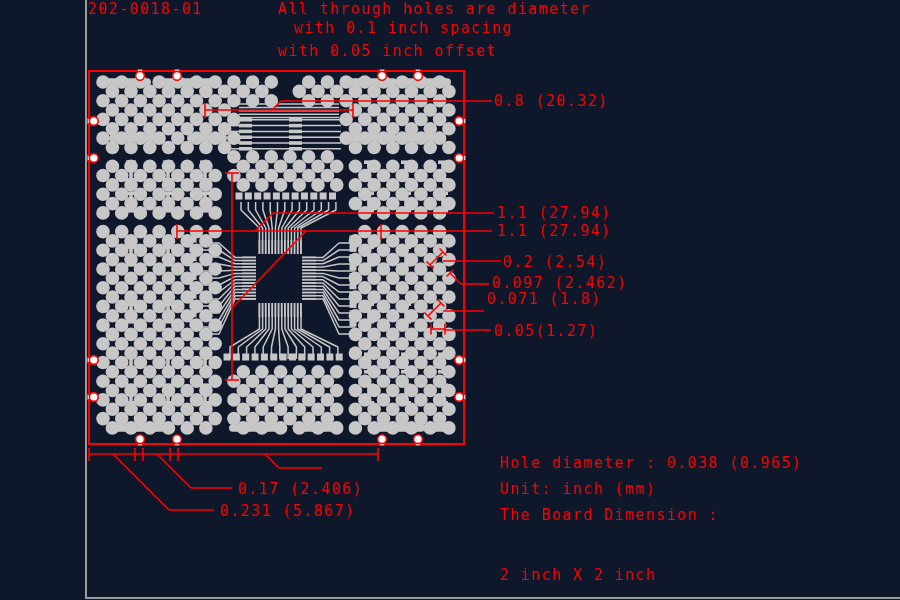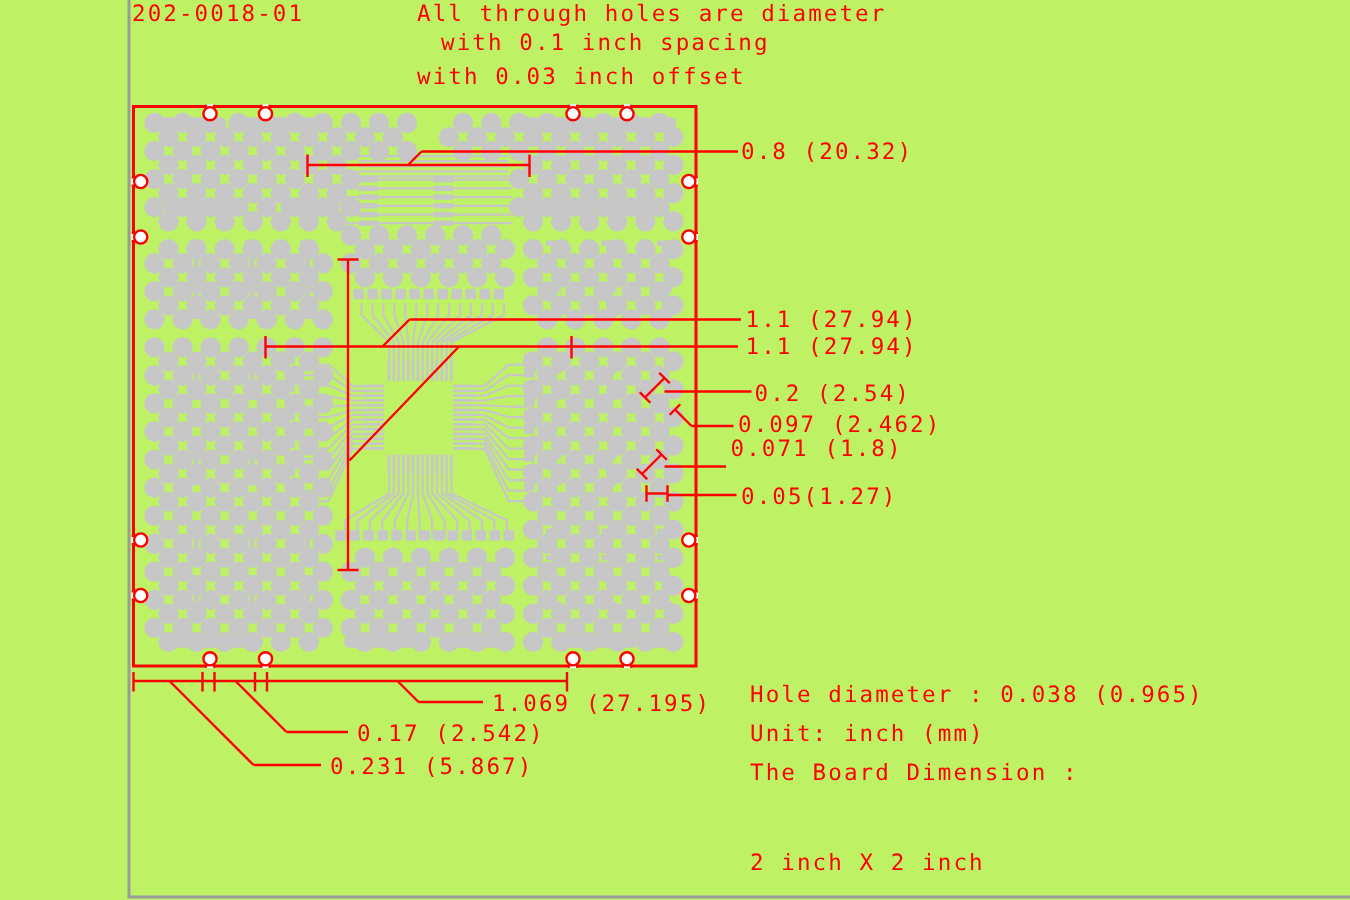--- a/index.html
+++ b/index.html
@@ -1,17 +1,17 @@
 <!DOCTYPE html>
 <html style="--red: #ff0000; --pageline: #9b9b9b;"><head>
 <meta charset="utf-8">
 <style>
   html,body{margin:0;padding:0;background:#fff;}
   .canvas{
-    position:relative;width:900px;height:600px;background:#bef264;overflow:hidden;
+    position:relative;width:900px;height:600px;background:#0f172a;overflow:hidden;
     font-family:"DejaVu Sans Mono","Liberation Mono",monospace;
   }
   .page-vline{position:absolute;left:85px;top:0;width:2px;height:598px;background:var(--pageline,#9b9b9b);}
   .page-hline{position:absolute;left:85px;top:597px;width:815px;height:2px;background:var(--pageline,#9b9b9b);}
   .red-label{
     position:absolute;color:var(--red,#ff0000);font-size:15px;line-height:16px;
     letter-spacing:1.4px;white-space:pre;
   }
   .board-svg{position:absolute;left:0;top:0;}
 </style>
@@ -1002,31 +1002,30 @@
         <line x1="157" y1="454" x2="191" y2="488" stroke="#ff0000" stroke-width="1.6" stroke-linecap="butt"></line>
         <line x1="191" y1="488" x2="232" y2="488" stroke="#ff0000" stroke-width="1.6" stroke-linecap="butt"></line>
         <line x1="113" y1="454" x2="169" y2="510" stroke="#ff0000" stroke-width="1.6" stroke-linecap="butt"></line>
         <line x1="169" y1="510" x2="214" y2="510" stroke="#ff0000" stroke-width="1.6" stroke-linecap="butt"></line>
       </g>
   </svg>
 
   <div class="red-label" style="left:88px;top:1px;">202-0018-01</div>
   <div class="red-label" style="left:278px;top:1px;">All through holes are diameter</div>
   <div class="red-label" style="left:294px;top:20px;">with 0.1 inch spacing</div>
-  <div class="red-label" style="left:278px;top:43px;">with 0.03 inch offset</div>
+  <div class="red-label" style="left:278px;top:43px;">with 0.05 inch offset</div>
 
   <div class="red-label" style="left:494px;top:93px;">0.8 (20.32)</div>
   <div class="red-label" style="left:497px;top:205px;">1.1 (27.94)</div>
   <div class="red-label" style="left:497px;top:223px;">1.1 (27.94)</div>
   <div class="red-label" style="left:503px;top:254px;">0.2 (2.54)</div>
   <div class="red-label" style="left:492px;top:275px;">0.097 (2.462)</div>
   <div class="red-label" style="left:487px;top:291px;">0.071 (1.8)</div>
   <div class="red-label" style="left:494px;top:323px;">0.05(1.27)</div>
 
-  <div class="red-label" style="left:328px;top:461px;">1.069 (27.195)</div>
-  <div class="red-label" style="left:238px;top:481px;">0.17 (2.542)</div>
+  <div class="red-label" style="left:238px;top:481px;">0.17 (2.406)</div>
   <div class="red-label" style="left:220px;top:503px;">0.231 (5.867)</div>
 
   <div class="red-label" style="left:500px;top:455px;">Hole diameter : 0.038 (0.965)</div>
   <div class="red-label" style="left:500px;top:507px;">The Board Dimension :</div>
   <div class="red-label" style="left:500px;top:481px;">Unit: inch (mm)</div>
   <div class="red-label" style="left:500px;top:531px;margin-top:36px;">2 inch X 2 inch</div>
 </div>
 
 </body></html>

